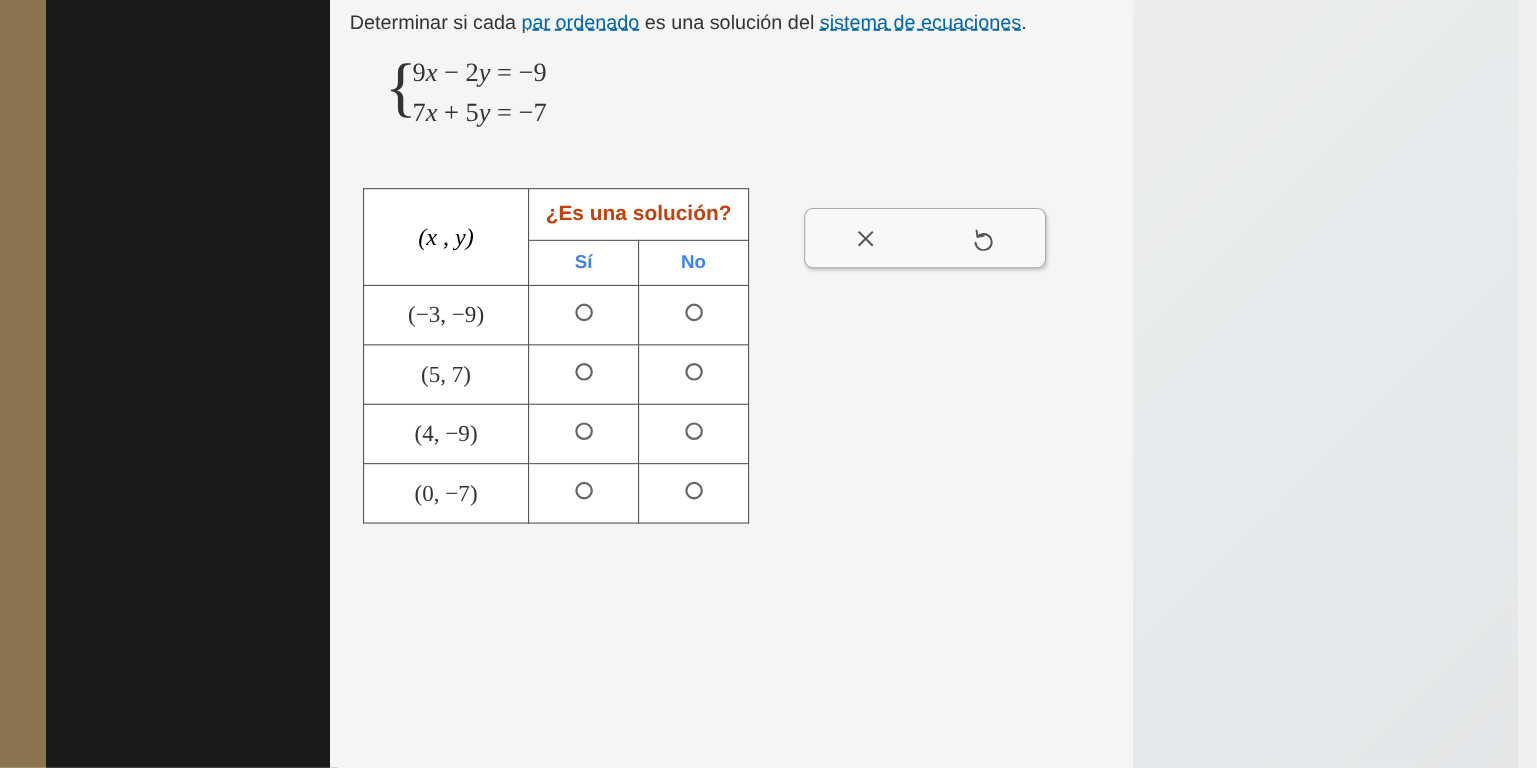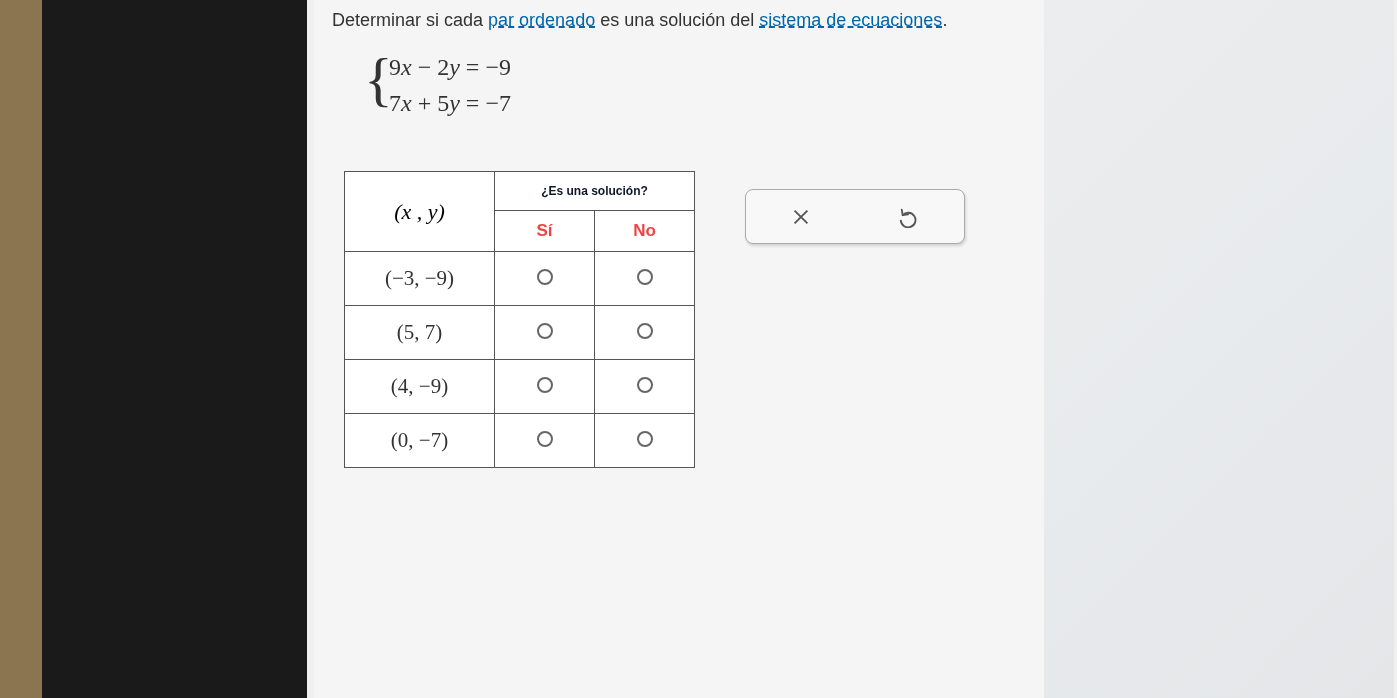--- a/index.html
+++ b/index.html
@@ -9,21 +9,21 @@
     }
     body {
       font-family: Arial, Helvetica, sans-serif;
       background: linear-gradient(to right, #8a7550 0%, #8a7550 3%, #1a1a1a 3%, #1a1a1a 22%, #f0f0f0 22%, #f0f0f0 100%);
       width: 1397px;
       height: 698px;
       position: relative;
     }
     .content-area {
       position: absolute;
-      left: 314px;
+      left: 300px;
       top: 0;
       width: 1080px;
       height: 698px;
       background: #f5f5f5;
       padding-top: 10px;
     }
     .question-text {
       font-size: 18px;
       color: #333;
       margin-bottom: 18px;
@@ -75,31 +75,31 @@
     }
     .header-cell-xy {
       width: 150px;
       font-family: 'Times New Roman', serif;
       font-size: 22px;
       font-style: italic;
       font-weight: normal;
       padding: 10px;
     }
     .header-cell-question {
-      font-size: 12px;
+      font-size: 19px;
       font-weight: bold;
       padding: 12px 10px;
-      color: #0f172a;
+      color: #c2410c;
     }
     .header-cell-yes, .header-cell-no {
       width: 100px;
       font-size: 17px;
       font-weight: bold;
       padding: 10px;
-      color: #ef4444;
+      color: #3b82f6;
     }
     .pair-cell {
       font-family: 'Times New Roman', serif;
       font-size: 21px;
       padding: 14px 10px;
       color: #333;
       margin-left: 30px;
     }
     .radio-cell {
       padding: 14px 10px;

